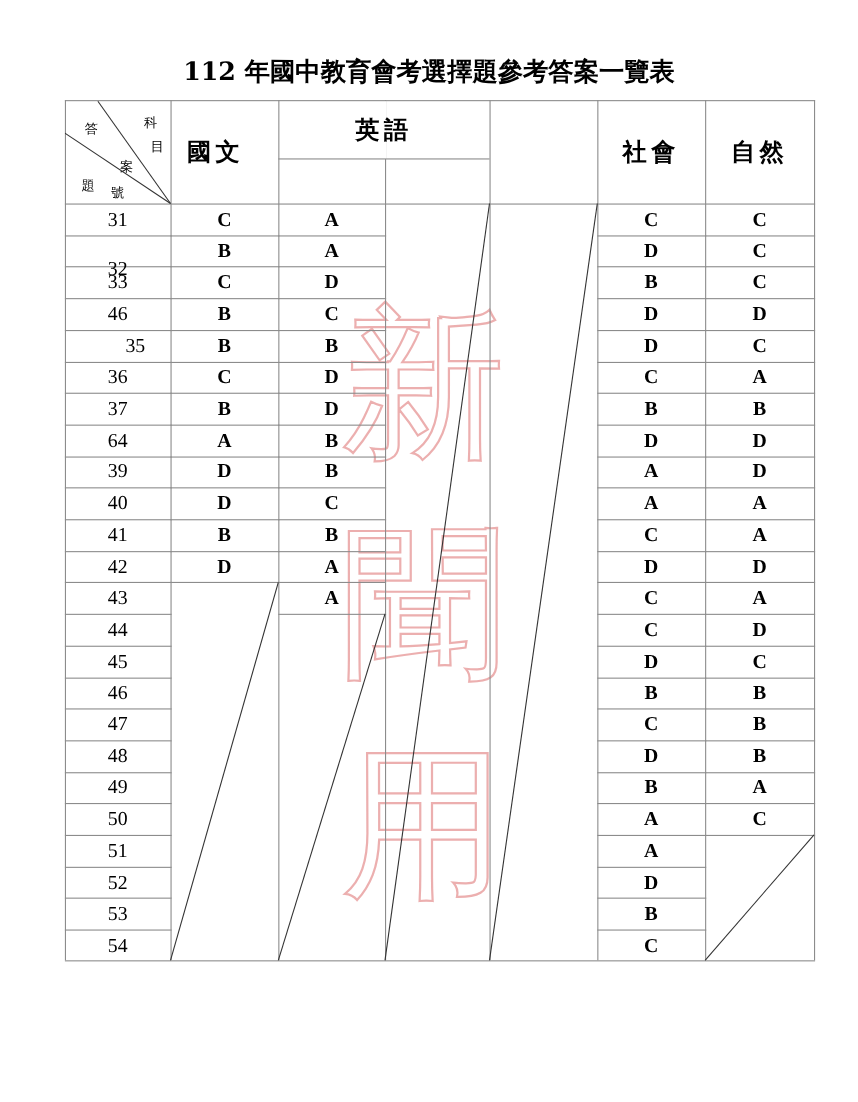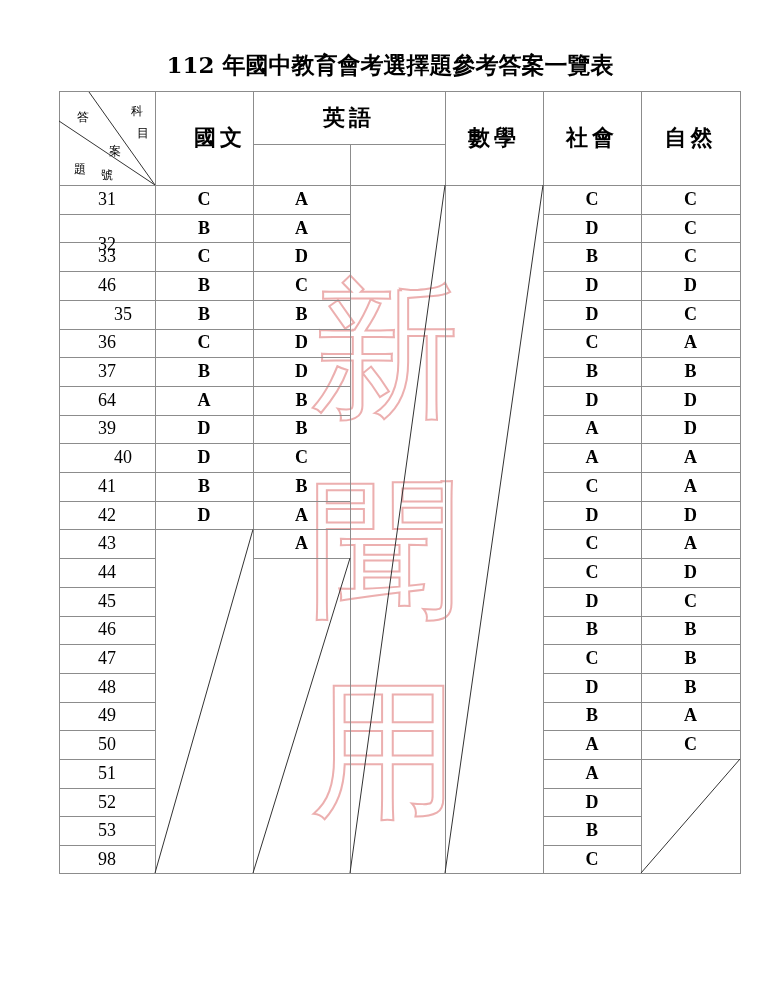--- a/index.html
+++ b/index.html
@@ -125,23 +125,22 @@
     <div class="grid" style="left:582px;top:409.7px;width:100px;height:1px"></div>
     <div class="grid" style="left:582px;top:438.4px;width:100px;height:1px"></div>
     <div class="grid" style="left:582px;top:467.09999999999997px;width:100px;height:1px"></div>
     <div class="grid" style="left:582px;top:495.8px;width:100px;height:1px"></div>
     <div class="grid" style="left:582px;top:524.5px;width:100px;height:1px"></div>
     <div class="grid" style="left:582px;top:553.2px;width:100px;height:1px"></div>
     <div class="grid" style="left:582px;top:581.9px;width:100px;height:1px"></div>
     <div class="grid" style="left:582px;top:610.6px;width:100px;height:1px"></div>
     <div class="grid" style="left:582px;top:639.3px;width:100px;height:1px"></div>
     <div class="grid" style="left:582px;top:668px;width:100px;height:1px"></div>
-    <div class="cell hdr" style="left:112px;top:0;width:98px;height:94px">國文</div>
+    <div class="cell hdr" style="left:88px;top:0;width:98px;height:94px">國文</div>
     <div class="cell hdr" style="left:194px;top:0;width:192px;height:53px">英語</div>
-    <div class="cell hdr" style="left:386px;top:0;width:98px;height:94px">數學</div>
     <div class="cell hdr" style="left:582px;top:0;width:99px;height:94px">自然</div>
     <div class="cell hdr" style="left:484px;top:0;width:98px;height:94px">社會</div>
     <span class="corner-lbl" style="left:18px;top:18px">答</span>
     <span class="corner-lbl" style="left:72px;top:12px">科</span>
     <span class="corner-lbl" style="left:78px;top:34px">目</span>
     <span class="corner-lbl" style="left:50px;top:52px">案</span>
     <span class="corner-lbl" style="left:15px;top:70px">題</span>
     <span class="corner-lbl" style="left:42px;top:76px">號</span>
     <div class="cell qn" style="left:0;top:94px;width:96px;height:28.7px">31</div>
     <div class="cell ans" style="left:96px;top:94px;width:98px;height:28.7px">C</div>
@@ -181,21 +180,21 @@
     <div class="cell qn" style="left:0;top:294.9px;width:96px;height:28.7px">64</div>
     <div class="cell ans" style="left:96px;top:294.9px;width:98px;height:28.7px">A</div>
     <div class="cell ans" style="left:194px;top:294.9px;width:97px;height:28.7px">B</div>
     <div class="cell ans" style="left:484px;top:294.9px;width:98px;height:28.7px">D</div>
     <div class="cell ans" style="left:582px;top:294.9px;width:99px;height:28.7px">D</div>
     <div class="cell qn" style="left:0;top:323.6px;width:96px;height:28.7px">39</div>
     <div class="cell ans" style="left:96px;top:323.6px;width:98px;height:28.7px">D</div>
     <div class="cell ans" style="left:194px;top:323.6px;width:97px;height:28.7px">B</div>
     <div class="cell ans" style="left:484px;top:323.6px;width:98px;height:28.7px">A</div>
     <div class="cell ans" style="left:582px;top:323.6px;width:99px;height:28.7px">D</div>
-    <div class="cell qn" style="left:16px;top:352.3px;width:96px;height:28.7px">40</div>
+    <div class="cell qn" style="left:0;top:352.3px;width:96px;height:28.7px">40</div>
     <div class="cell ans" style="left:96px;top:352.3px;width:98px;height:28.7px">D</div>
     <div class="cell ans" style="left:194px;top:352.3px;width:97px;height:28.7px">C</div>
     <div class="cell ans" style="left:484px;top:352.3px;width:98px;height:28.7px">A</div>
     <div class="cell ans" style="left:582px;top:352.3px;width:99px;height:28.7px">A</div>
     <div class="cell qn" style="left:0;top:381px;width:96px;height:28.7px">41</div>
     <div class="cell ans" style="left:96px;top:381px;width:98px;height:28.7px">B</div>
     <div class="cell ans" style="left:194px;top:381px;width:97px;height:28.7px">B</div>
     <div class="cell ans" style="left:484px;top:381px;width:98px;height:28.7px">C</div>
     <div class="cell ans" style="left:582px;top:381px;width:99px;height:28.7px">A</div>
     <div class="cell qn" style="left:0;top:409.7px;width:96px;height:28.7px">42</div>
@@ -227,21 +226,21 @@
     <div class="cell ans" style="left:582px;top:610.6px;width:99px;height:28.7px">A</div>
     <div class="cell qn" style="left:0;top:639.3px;width:96px;height:28.7px">50</div>
     <div class="cell ans" style="left:484px;top:639.3px;width:98px;height:28.7px">A</div>
     <div class="cell ans" style="left:582px;top:639.3px;width:99px;height:28.7px">C</div>
     <div class="cell qn" style="left:0;top:668px;width:96px;height:28.7px">51</div>
     <div class="cell ans" style="left:484px;top:668px;width:98px;height:28.7px">A</div>
     <div class="cell qn" style="left:0;top:696.6999999999999px;width:96px;height:28.7px">52</div>
     <div class="cell ans" style="left:484px;top:696.6999999999999px;width:98px;height:28.7px">D</div>
     <div class="cell qn" style="left:0;top:725.4px;width:96px;height:28.7px">53</div>
     <div class="cell ans" style="left:484px;top:725.4px;width:98px;height:28.7px">B</div>
-    <div class="cell qn" style="left:0;top:754.1px;width:96px;height:28.7px">98</div>
+    <div class="cell qn" style="left:0;top:754.1px;width:96px;height:28.7px">54</div>
     <div class="cell ans" style="left:484px;top:754.1px;width:98px;height:28.7px">C</div>
     <svg class="overlay" width="682" height="784">
 
     <line x1="40" y1="0" x2="96" y2="80" stroke="#333" stroke-width="1" opacity="0"></line>
     <line x1="70" y1="1" x2="96" y2="94" stroke="#333" stroke-width="1" opacity="0"></line>
     <line x1="96" y1="782" x2="194" y2="438.4" stroke="#333" stroke-width="1"></line>
     <line x1="194" y1="782" x2="291" y2="467.09999999999997" stroke="#333" stroke-width="1"></line>
     <line x1="291" y1="782" x2="386" y2="94" stroke="#333" stroke-width="1"></line>
     <line x1="386" y1="782" x2="484" y2="94" stroke="#333" stroke-width="1"></line>
     <line x1="582" y1="782" x2="681" y2="668" stroke="#333" stroke-width="1"></line>

